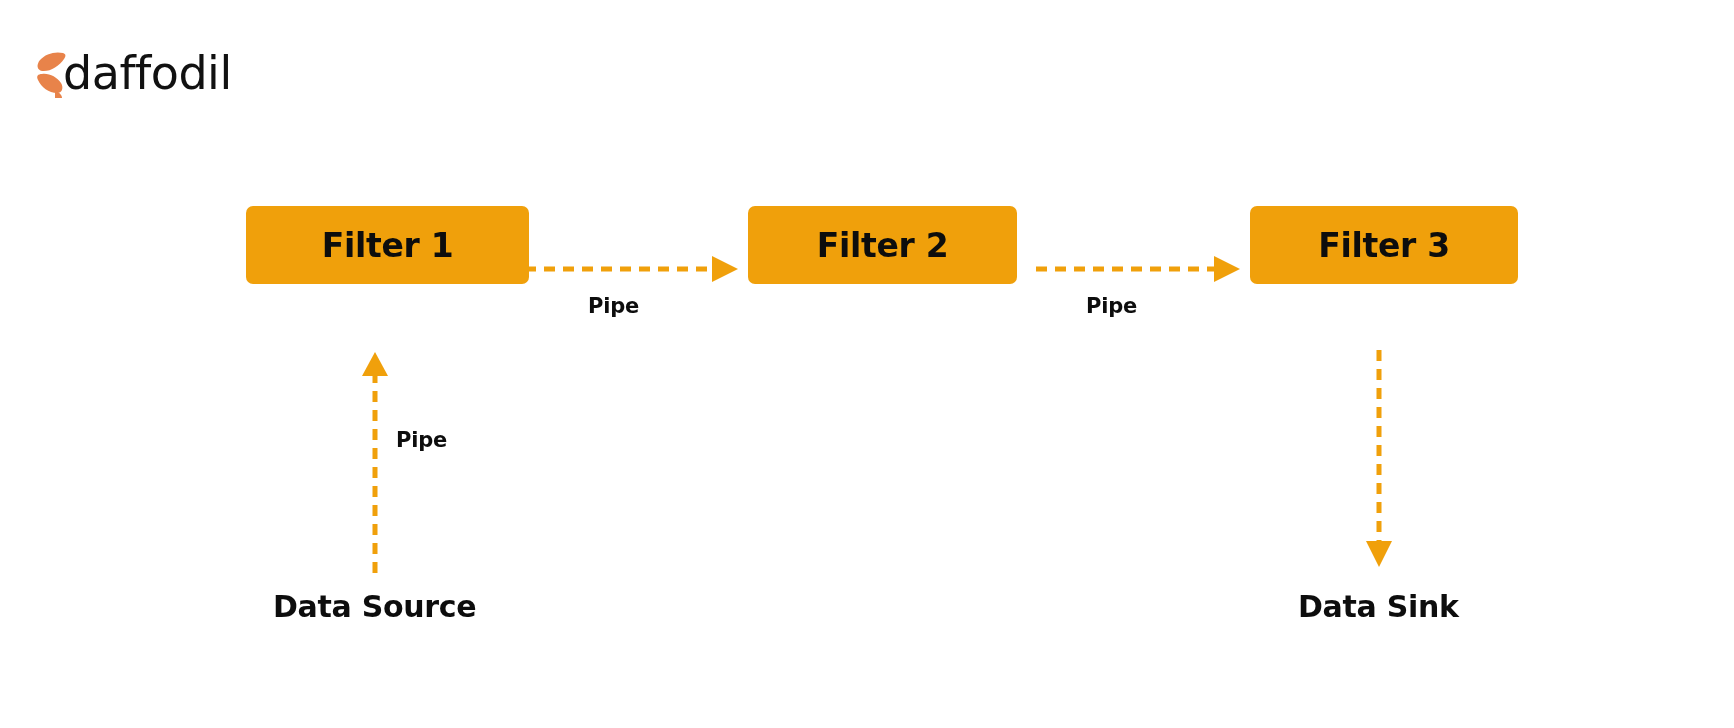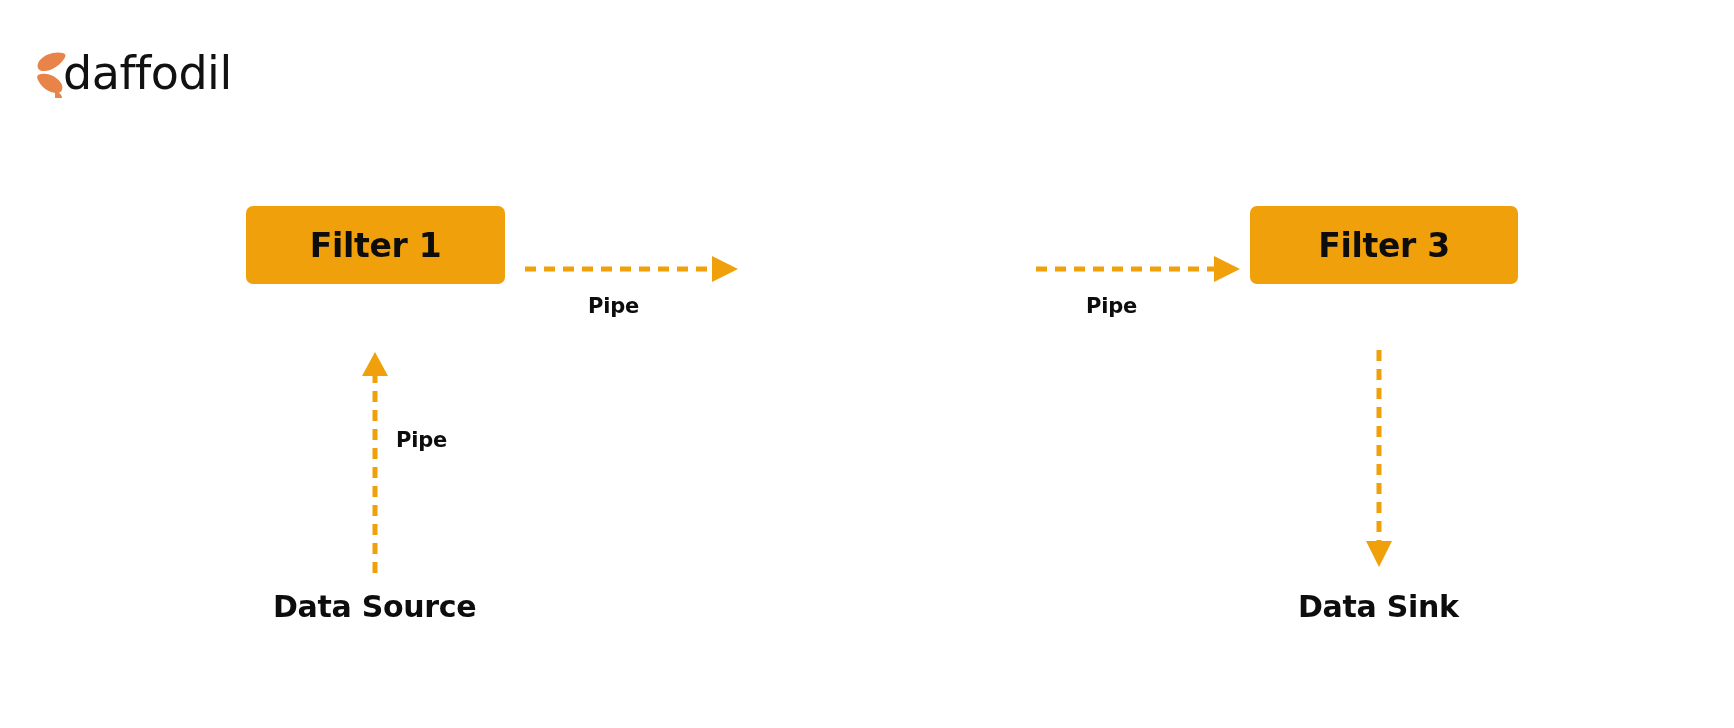--- a/index.html
+++ b/index.html
@@ -62,21 +62,21 @@
   }
   .filter-label {
     font-family: "DejaVu Sans", sans-serif;
     font-size: 33px;
     font-weight: bold;
     color: #0d0d0d;
     letter-spacing: -0.3px;
     white-space: nowrap;
   }
 
-  #filter-1 { left: 246px; top: 190px; width: 259px; }
+  #filter-1 { left: 246px; top: 190px; width: 283px; }
   #filter-2 { left: 748px; top: 190px; width: 269px; }
   #filter-3 { left: 1250px; top: 190px; width: 268px; justify-content: center; }
 
   
   .pipe-label {
     position: absolute;
     font-family: "DejaVu Sans", sans-serif;
     font-size: 21px;
     font-weight: bold;
     color: #0d0d0d;
@@ -149,20 +149,23 @@
     <g>
       <line x1="1379" y1="334" x2="1379" y2="525" stroke="#F0A00B" stroke-width="5" stroke-dasharray="11 8" stroke-linecap="butt"></line>
       <polygon points="1366,525 1392,525 1379,551" fill="#F0A00B"></polygon>
     </g>
   </svg>
 
   <div class="filter-box" id="filter-1" style="background: rgb(240, 160, 11);">
     <span class="filter-label">Filter 1</span>
   </div>
 
+  <div class="filter-box" id="filter-2" style="background: rgb(240, 160, 11);">
+    <span class="filter-label">Filter 2</span>
+  </div>
 
   <div class="filter-box" id="filter-3" style="background: rgb(240, 160, 11);">
     <span class="filter-label">Filter 3</span>
   </div>
 
   <div class="pipe-label" id="pipe-label-1">Pipe</div>
   <div class="pipe-label" id="pipe-label-2">Pipe</div>
   <div class="pipe-label" id="pipe-label-3">Pipe</div>
 
   <div class="endpoint-label" id="data-sink-label">Data Sink</div>

